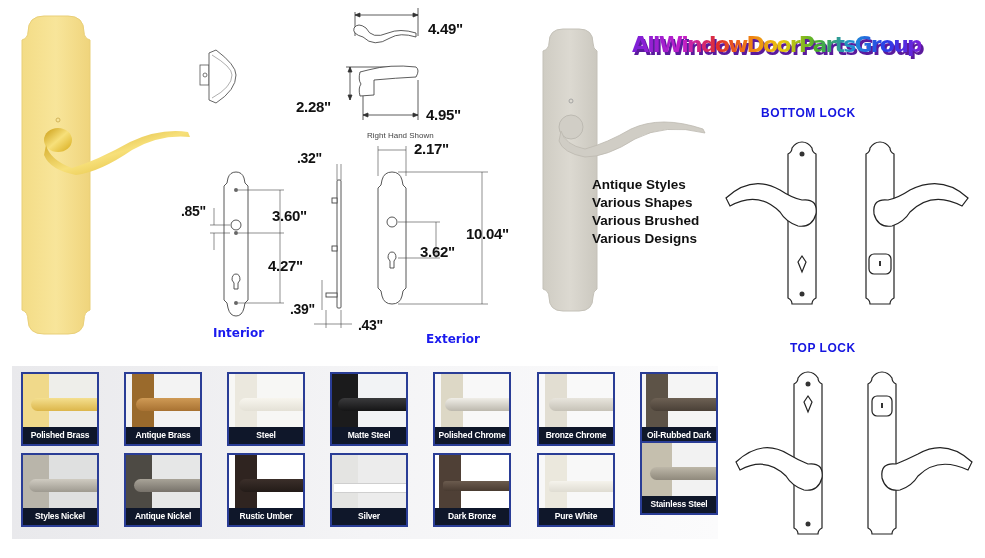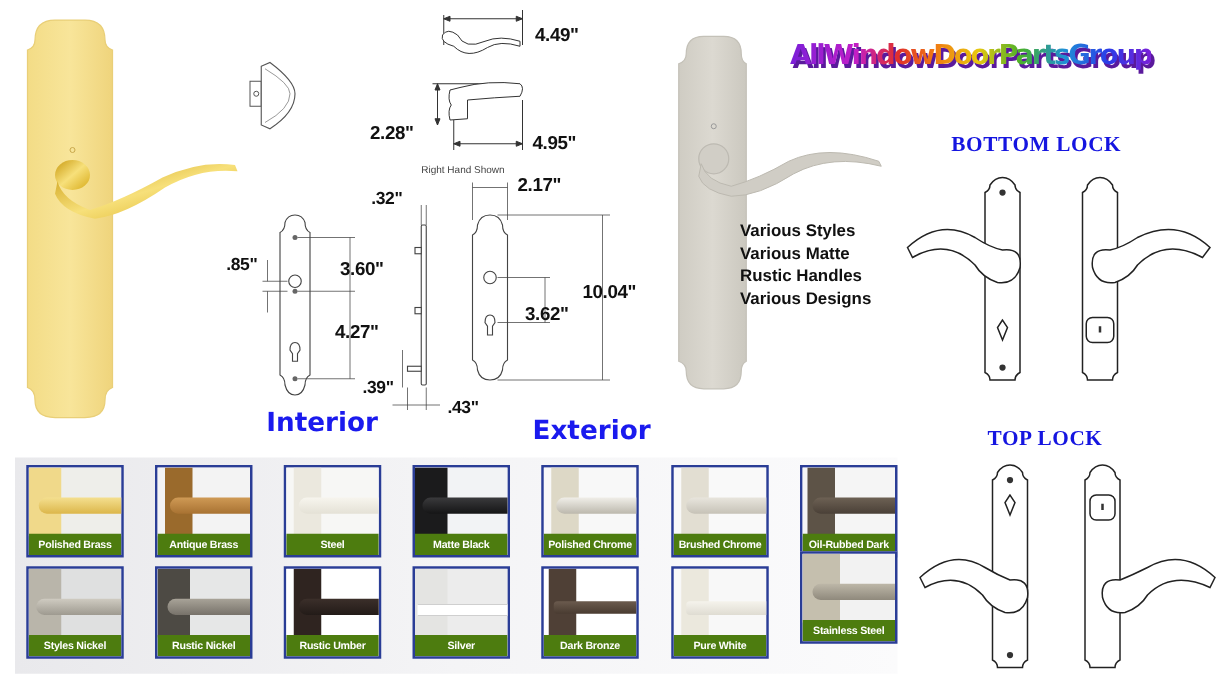--- a/index.html
+++ b/index.html
@@ -1,33 +1,33 @@
 <!DOCTYPE html>
 <html><head>
 <meta charset="utf-8">
 <style>
   * { box-sizing: border-box; margin: 0; padding: 0; }
   html, body { width: 985px; height: 558px; background: #ffffff; overflow: hidden; }
   body { position: relative; font-family: "Liberation Sans", sans-serif; }
   .abs { position: absolute; }
   .dim { position: absolute; font-family: "Liberation Sans", sans-serif; font-weight: bold; color: #111; font-size: 15px; letter-spacing: -0.3px; }
   .dim-sm { font-size: 14px; }
-  .blue-label { position: absolute; font-family: "DejaVu Sans", sans-serif; font-weight: bold; color: #1a1aee; font-size: 21px; }
-  .lock-title { position: absolute; font-family: Liberation Serif, serif; font-weight: bold; color: #1515e0; font-size: 17px; letter-spacing: 0.5px; }
+  .blue-label { position: absolute; font-family: "DejaVu Sans", sans-serif; font-weight: bold; color: #1a1aee; font-size: 12px; }
+  .lock-title { position: absolute; font-family: Liberation Sans, sans-serif; font-weight: bold; color: #1515e0; font-size: 12px; letter-spacing: 0.5px; }
   .various { position: absolute; left: 592px; top: 176px; font-family: "Liberation Sans", sans-serif; font-weight: bold; font-size: 13.5px; line-height: 18px; color: #111; }
-  .note { position: absolute; font-size: 8px; color: #444; }
+  .note { position: absolute; font-size: 8px; color: #444; margin-left: 30px; }
   .logo { position: absolute; left: 632px; top: 32px; font-family: "DejaVu Sans", sans-serif; font-weight: bold; font-size: 22px; letter-spacing: -1.8px;
     background: linear-gradient(90deg, #7a1fd8 0%, #c21ec8 18%, #e0302a 30%, #f07a14 40%, #e8c80e 52%, #48b02c 64%, #1f8fd6 76%, #2a3ce8 88%, #7a1fd8 100%);
     -webkit-background-clip: text; background-clip: text; color: transparent;
     text-shadow: none; }
   .logo-shadow { position: absolute; left: 634px; top: 35px; font-family: "DejaVu Sans", sans-serif; font-weight: bold; font-size: 22px; letter-spacing: -1.8px; color: #5a1a9c; }
   .swatch-panel { position: absolute; left: 12px; top: 366px; width: 706px; height: 173px; background: linear-gradient(90deg, #e9e9ec 0%, #f4f4f6 50%, #fbfbfc 100%); }
   .swatch { position: absolute; width: 78px; height: 74px; border: 2px solid #2a3d96; background: #fff; overflow: hidden; }
   .swatch .photo { position: absolute; left: 0; top: 0; width: 100%; height: 55px; }
-  .swatch .cap { position: absolute; left: 0; bottom: 0; width: 100%; height: 17px; background: #4d7c0f; color: #fff; font-family: "Liberation Sans", sans-serif; font-weight: bold; font-size: 8.5px; line-height: 17px; text-align: center; white-space: nowrap; letter-spacing: -0.2px; }
+  .swatch .cap { position: absolute; left: 0; bottom: 0; width: 100%; height: 17px; background: #0f172a; color: #fff; font-family: "Liberation Sans", sans-serif; font-weight: bold; font-size: 8.5px; line-height: 17px; text-align: center; white-space: nowrap; letter-spacing: -0.2px; }
   .plate-col { position: absolute; top: 0; width: 22px; height: 55px; }
   .bar { position: absolute; top: 24px; height: 13px; border-radius: 7px 2px 2px 7px; }
 </style>
 </head>
 <body>
 
 <svg class="abs" style="left:20px;top:10px" width="200" height="330" viewBox="0 0 200 330">
   <defs>
     <linearGradient id="brassPlate" x1="0" x2="1">
       <stop offset="0" stop-color="#f3dc86"></stop>
@@ -152,23 +152,23 @@
         <stop offset="0.5" stop-color="#dcd9d1"></stop>
         <stop offset="1" stop-color="#cbc8bf"></stop>
     </linearGradient>
   </defs>
   <path d="M14 18 Q14 4 28 4 L44 4 Q58 4 58 18 Q58 24 62 26 L62 264 Q58 266 58 272 Q58 286 44 286 L28 286 Q14 286 14 272 Q14 266 8 264 L8 26 Q14 24 14 18 Z" fill="url(#satinPlate)" stroke="#c4c1b8" stroke-width="1"></path>
   <circle cx="36" cy="76" r="2" fill="none" stroke="#999" stroke-width="0.8"></circle>
   <ellipse cx="36" cy="102" rx="12" ry="12" fill="#d1cec6" stroke="#bdbab2"></ellipse>
   <path d="M26 106 Q30 120 50 124 Q72 118 96 104 Q126 90 168 104 L170 108 Q130 98 100 114 Q72 132 50 132 Q28 128 24 116 Z" fill="#d0cdc5" stroke="#bcb9b0" stroke-width="0.8"></path>
 </svg>
 <div class="various">
-  <div>Various Styles</div>
-  <div>Various Matte</div>
-  <div>Rustic Handles</div>
+  <div>Antique Styles</div>
+  <div>Various Shapes</div>
+  <div>Various Brushed</div>
   <div>Various Designs</div>
 </div>
 
 <div class="logo-shadow">AllWindowDoorPartsGroup</div>
 <div class="logo">AllWindowDoorPartsGroup</div>
 
 <div class="lock-title" style="left:761px;top:106px">BOTTOM LOCK</div>
 <svg class="abs" style="left:722px;top:138px" width="250" height="170" viewBox="0 0 250 170">
   <g stroke="#222" stroke-width="1.2" fill="#fff">
     <path d="M70 10 Q74 4 80 4 Q86 4 90 10 Q90 14 94 16 L94 160 Q90 162 90 166 L70 166 Q70 162 66 160 L66 16 Q70 14 70 10 Z"></path>
@@ -221,52 +221,52 @@
 <div class="swatch" style="left:227px;top:372px">
   <div class="photo" style="background:#f7f7f5"></div>
   <div class="plate-col" style="left:6px;background:#ebe8de"></div>
   <div class="bar" style="left:10px;width:70px;background:linear-gradient(#f7f5ee,#e4e1d6)"></div>
   <div class="cap">Steel</div>
 </div>
 <div class="swatch" style="left:330px;top:372px">
   <div class="photo" style="background:#f2f3f5"></div>
   <div class="plate-col" style="left:0;background:#1b1b1c;width:26px"></div>
   <div class="bar" style="left:6px;width:74px;background:linear-gradient(#3a3a3c,#151516)"></div>
-  <div class="cap">Matte Black</div>
+  <div class="cap">Matte Steel</div>
 </div>
 <div class="swatch" style="left:433px;top:372px">
   <div class="photo" style="background:#f8f8f8"></div>
   <div class="plate-col" style="left:6px;background:#ddd8c6"></div>
   <div class="bar" style="left:10px;width:70px;background:linear-gradient(#f0eee8,#bcb8ad)"></div>
   <div class="cap">Polished Chrome</div>
 </div>
 <div class="swatch" style="left:537px;top:372px">
   <div class="photo" style="background:#f9f9f9"></div>
   <div class="plate-col" style="left:6px;background:#e2ded2"></div>
   <div class="bar" style="left:10px;width:70px;background:linear-gradient(#e8e5dd,#c6c2b7)"></div>
-  <div class="cap">Brushed Chrome</div>
+  <div class="cap">Bronze Chrome</div>
 </div>
 <div class="swatch" style="left:640px;top:372px">
   <div class="photo" style="background:#f5f5f5"></div>
   <div class="plate-col" style="left:4px;background:#5d5347"></div>
   <div class="bar" style="left:8px;width:72px;background:linear-gradient(#6d6154,#4a4037)"></div>
   <div class="cap">Oil-Rubbed Dark</div>
 </div>
 
 <div class="swatch" style="left:21px;top:453px">
   <div class="photo" style="background:#dfe0e0"></div>
   <div class="plate-col" style="left:0;background:#b9b5aa;width:26px"></div>
   <div class="bar" style="left:6px;width:74px;background:linear-gradient(#cfcbc1,#9e9a90)"></div>
   <div class="cap">Styles Nickel</div>
 </div>
 <div class="swatch" style="left:124px;top:453px">
   <div class="photo" style="background:#e6e7e7"></div>
   <div class="plate-col" style="left:0;background:#4d4a44;width:26px"></div>
   <div class="bar" style="left:8px;width:72px;background:linear-gradient(#a8a398,#77726a)"></div>
-  <div class="cap">Rustic Nickel</div>
+  <div class="cap">Antique Nickel</div>
 </div>
 <div class="swatch" style="left:227px;top:453px">
   <div class="photo" style="background:#ffffff"></div>
   <div class="plate-col" style="left:6px;background:#2f2420"></div>
   <div class="bar" style="left:10px;width:70px;background:linear-gradient(#3b2f2a,#231b18)"></div>
   <div class="cap">Rustic Umber</div>
 </div>
 <div class="swatch" style="left:330px;top:453px">
   <div class="photo" style="background:#ececec"></div>
   <div class="plate-col" style="left:0;background:#e4e4e2;width:26px"></div>

